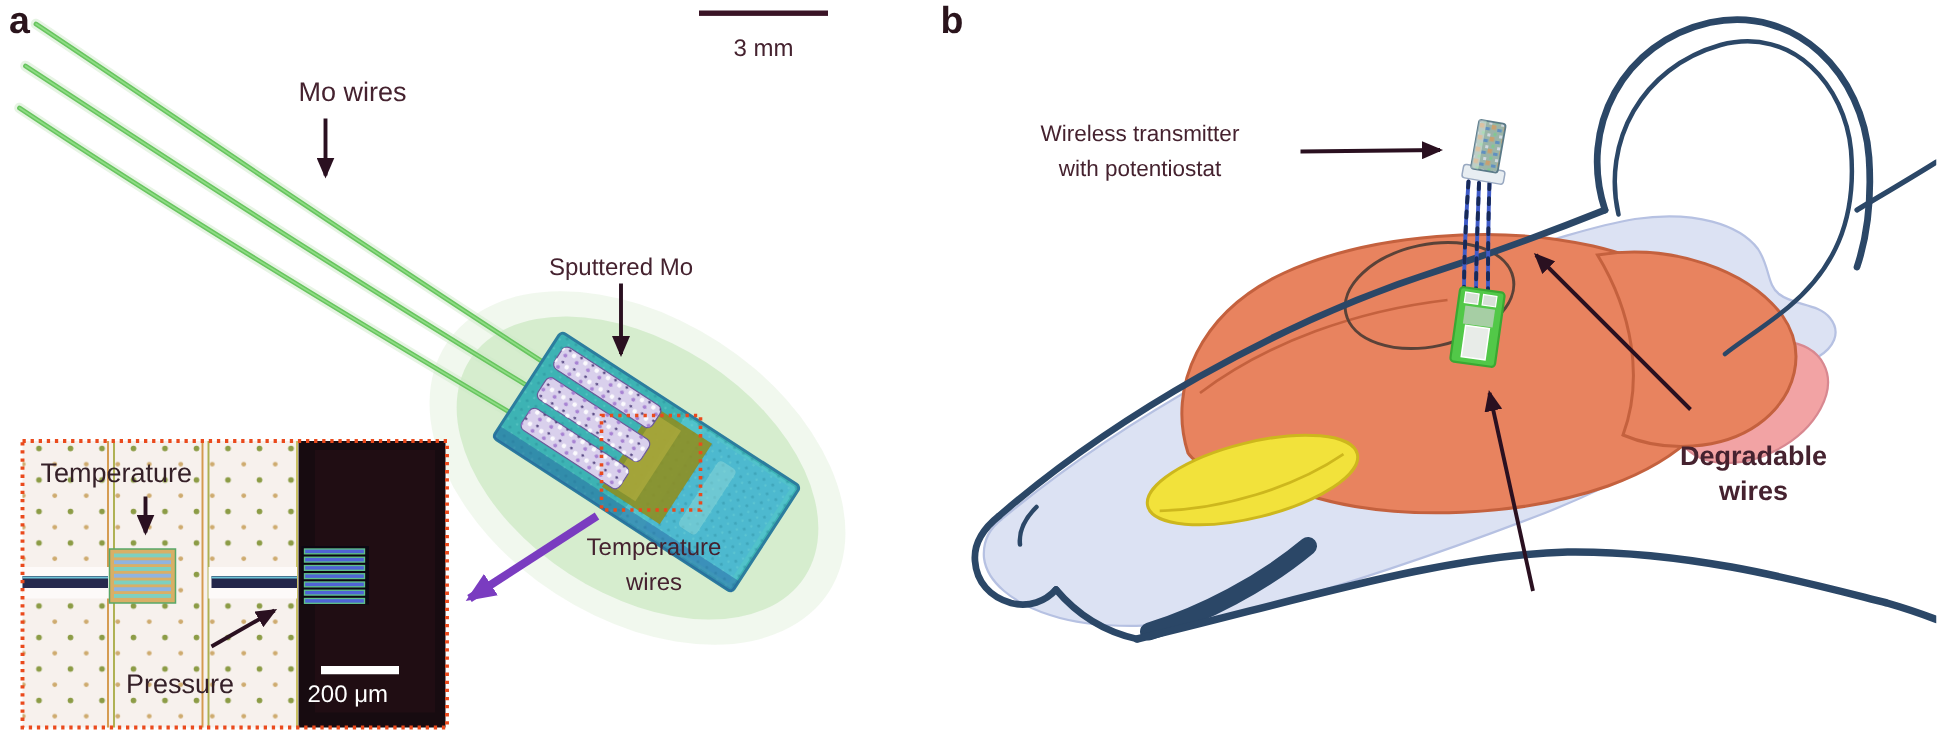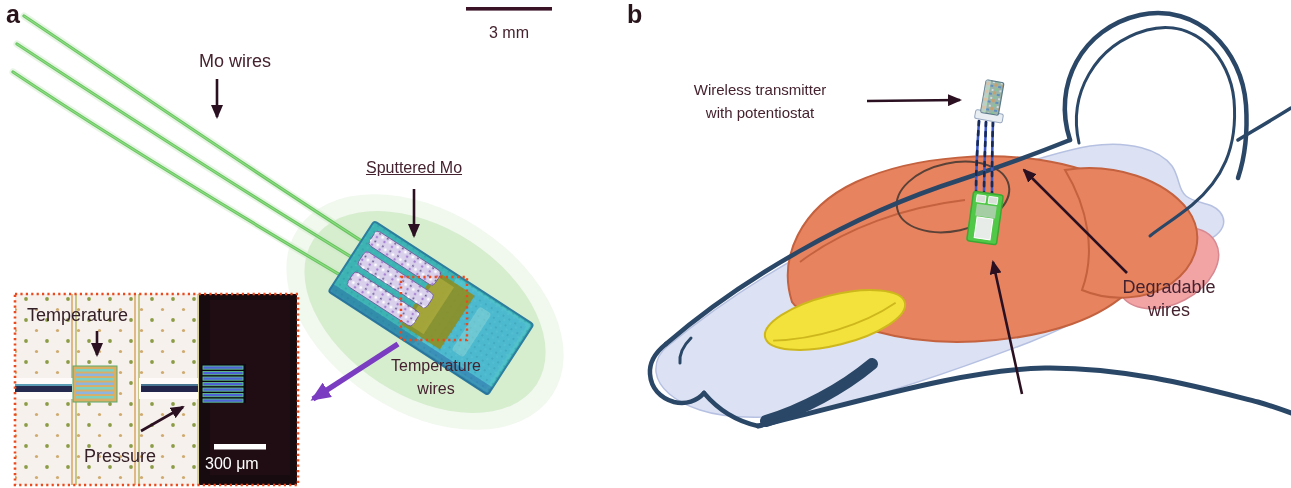--- a/index.html
+++ b/index.html
@@ -223,37 +223,37 @@
       <line x1="1127" y1="273" x2="1024" y2="170" stroke="#2a1020" stroke-width="2.6" marker-end="url(#ahDark)"></line>
       <line x1="1022" y1="394" x2="993" y2="262" stroke="#2a1020" stroke-width="2.6" marker-end="url(#ahDark)"></line>
     </g>
   </svg>
 
   <div class="panel-letter" style="left:6px;top:0px;">a</div>
   <div class="panel-letter" style="left:627px;top:0px;">b</div>
 
   <div class="lbl f18 center" style="left:163px;top:50px;width:108px;text-align:right;">Mo wires</div>
 
-  <div class="lbl f19 center" style="left:339px;top:156px;width:150px;text-decoration:underline;">Sputtered Mo</div>
+  <div class="lbl f19 center" style="left:339px;top:167px;width:150px;">Sputtered Mo</div>
 
   <div class="lbl f19 center" style="left:370px;top:354px;width:132px;">
     <span class="ln">Temperature</span>
     <span class="ln">wires</span>
   </div>
 
   <div class="lbl f19 center" style="left:469px;top:21px;width:80px;">3 mm</div>
 
   <div class="lbl f18" style="left:27px;top:304px;color:#352028;">Temperature</div>
   <div class="lbl f18" style="left:84px;top:445px;color:#352028;">Pressure</div>
-  <div class="lbl f19 white" style="left:205px;top:452px;">300 μm</div>
+  <div class="lbl f19 white" style="left:205px;top:452px;">200 μm</div>
 
   <div class="lbl center" style="left:650px;top:78px;width:220px;font-size:15px;">
     <span class="ln">Wireless transmitter</span>
     <span class="ln">with potentiostat</span>
   </div>
 
-  <div class="lbl f18 center" style="left:1109px;top:276px;width:120px;">
+  <div class="lbl f18 center" style="left:1109px;top:293px;width:120px;font-weight:bold;">
     <span class="ln">Degradable</span>
     <span class="ln">wires</span>
   </div>
 
 
 </div>
 
 </body></html>

